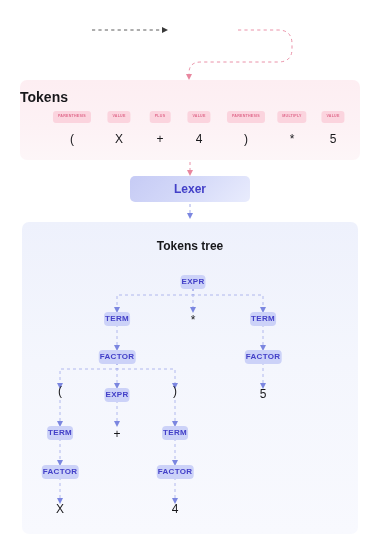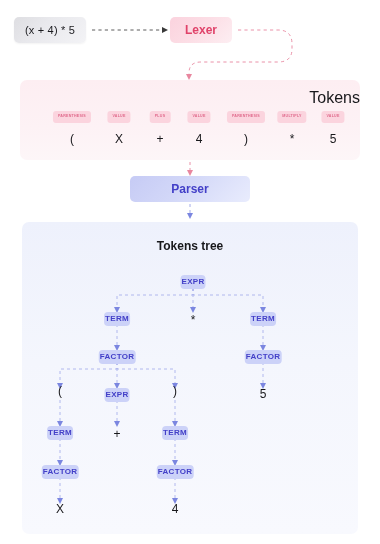--- a/index.html
+++ b/index.html
@@ -61,24 +61,24 @@
   
   #tokens-panel {
     left: 20px; top: 80px;
     width: 340px; height: 80px;
     border-radius: 7px;
     background: linear-gradient(180deg, #fdeef2 0%, #fdf2f5 60%, #fdf6f8 100%);
   }
   #tokens-title {
     position: absolute;
     left: 0; right: 0; top: 9px;
-    text-align: right;
-    font-size: 16px;
-    color: #18181b;
-    font-weight: 400;
+    text-align: left;
+    font-size: 14px;
+    color: #18181b;
+    font-weight: 700;
   }
   .token-col {
     position: absolute;
     top: 31px;
     display: flex;
     flex-direction: column;
     align-items: center;
     transform: translateX(-50%);
   }
   .token-badge {
@@ -175,27 +175,21 @@
       <line x1="190" y1="162" x2="190" y2="171"></line>
     </g>
     <polygon points="187,170 193,170 190,176" fill="#e8879f"></polygon>
 
     <g stroke="#9aa3e8" stroke-width="0.9" fill="none" stroke-dasharray="3 3">
       <line x1="190" y1="204" x2="190" y2="214"></line>
     </g>
     <polygon points="187,213 193,213 190,219" fill="#7b86e0"></polygon>
   </svg>
 
-  <div class="abs" id="input-box">
-    <span>(x + 4) * 5</span>
-  </div>
-
-  <div class="abs" id="lexer-box">
-    <span>Lexer</span>
-  </div>
+
 
   <div class="abs" id="tokens-panel">
     <div id="tokens-title">Tokens</div>
 
     <div class="token-col" style="left:52px">
       <div class="token-badge">PARENTHESIS</div>
       <div class="token-value">(</div>
     </div>
     <div class="token-col" style="left:99px">
       <div class="token-badge">VALUE</div>
@@ -217,21 +211,21 @@
       <div class="token-badge">MULTIPLY</div>
       <div class="token-value">*</div>
     </div>
     <div class="token-col" style="left:313px">
       <div class="token-badge">VALUE</div>
       <div class="token-value">5</div>
     </div>
   </div>
 
   <div class="abs" id="parser-box">
-    <span>Parser</span>
+    <span>Lexer</span>
   </div>
 
   <div class="abs" id="tree-panel">
     <div id="tree-title">Tokens tree</div>
 
     <svg class="conn" style="width:336px;height:312px">
       <g stroke="#a9b1ec" stroke-width="0.9" fill="none" stroke-dasharray="3 3">
 
         <path d="M 171 66 L 171 73 L 95 73 L 95 87"></path>
         <path d="M 171 66 L 171 87"></path>

